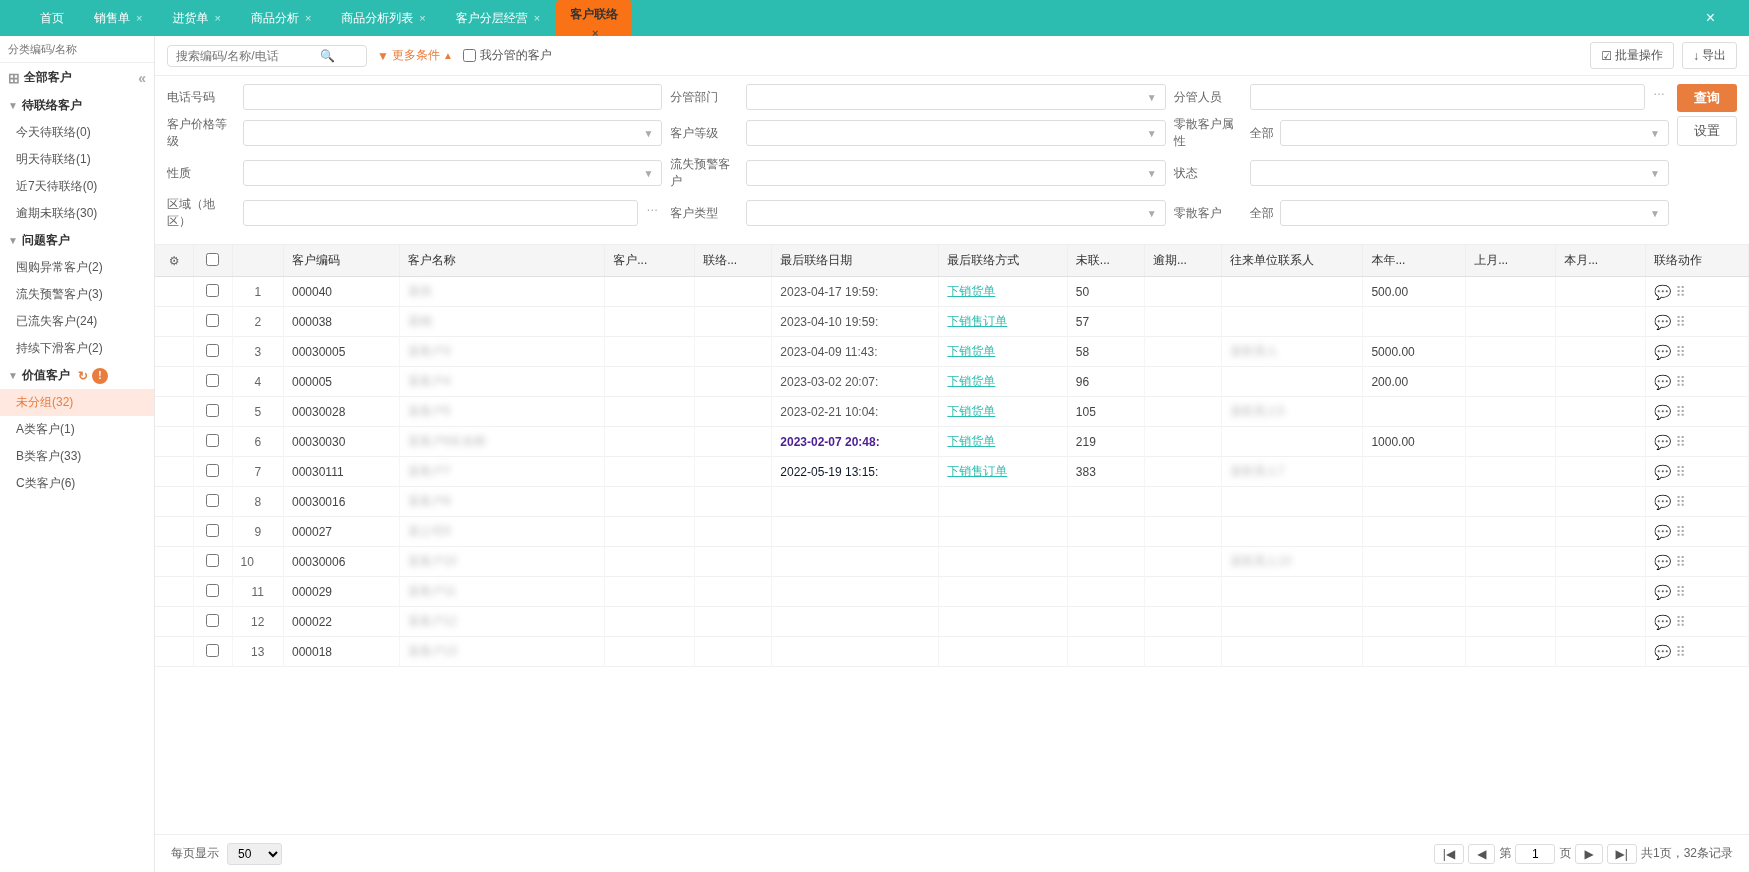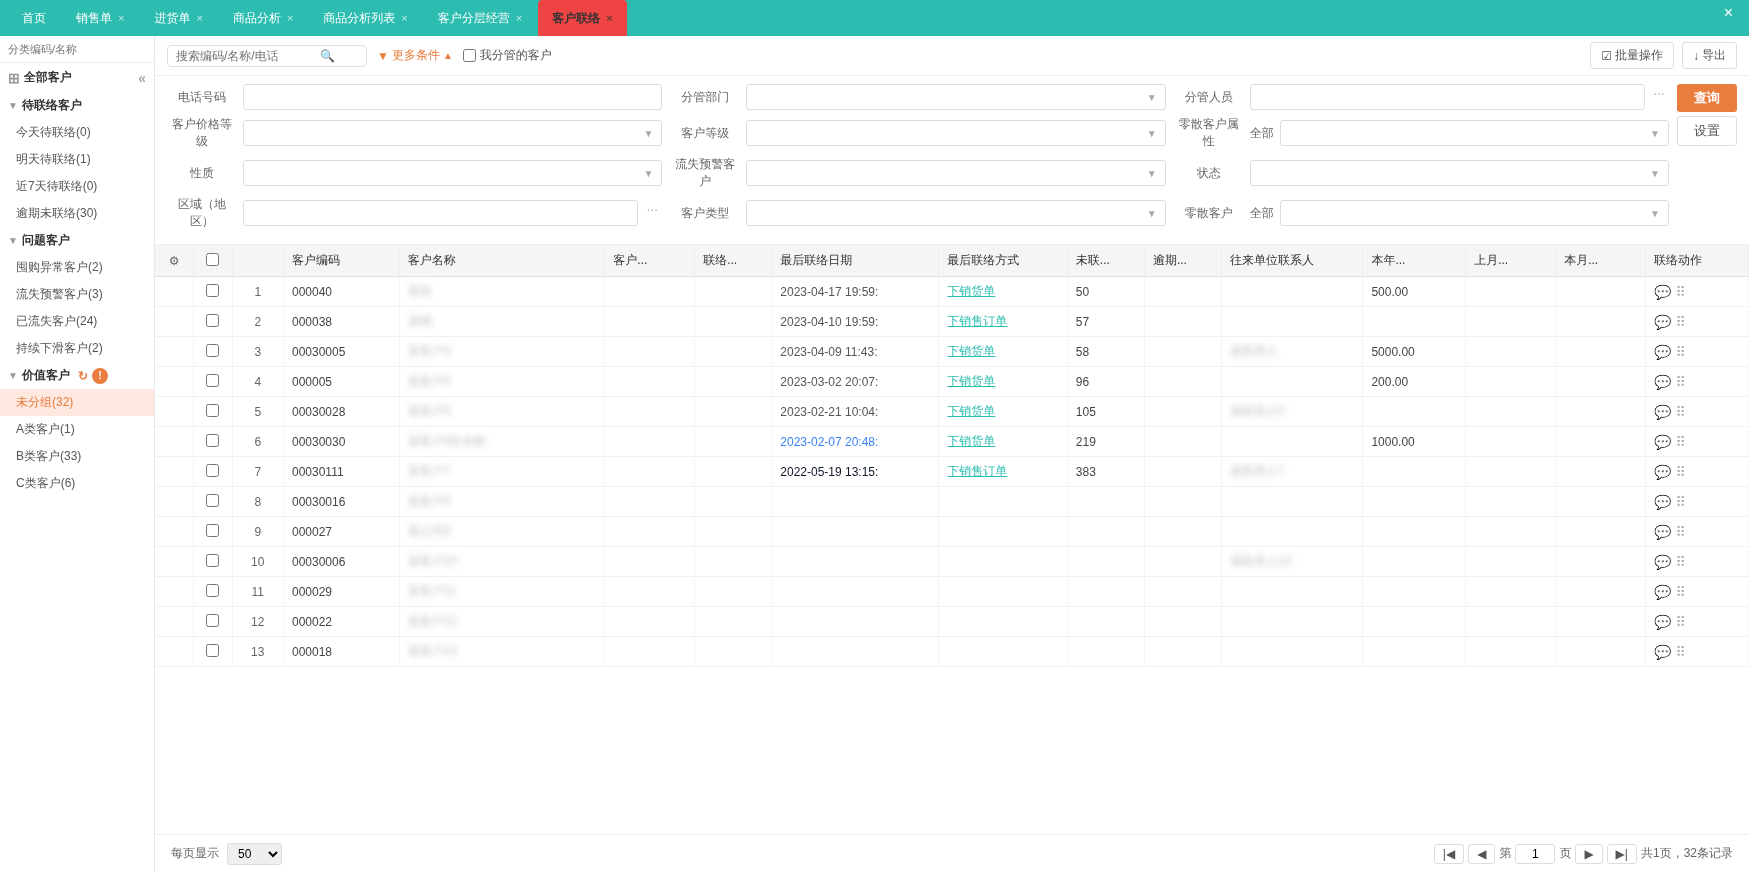--- a/index.html
+++ b/index.html
@@ -3,39 +3,41 @@
   <meta charset="utf-8">
   <style>
     * { box-sizing: border-box; margin: 0; padding: 0; font-family: 'Microsoft YaHei', Arial, sans-serif; font-size: 12px; }
     body { background: #f5f5f5; overflow: hidden; width: 1749px; height: 872px; }
 
     
     .top-nav {
       background: #2dbdb0;
       height: 36px;
       display: flex;
-      padding: 0 8px;
+      align-items: center;
+      padding: 0 26px;
       gap: 2px;
       color: white;
     }
     .nav-tab {
       padding: 6px 14px;
       cursor: pointer;
       border-radius: 4px 4px 0 0;
       color: white;
       font-size: 13px;
       display: flex;
       align-items: center;
       gap: 4px;
       height: 36px;
     }
     .nav-tab.active {
-      background: #ef4444;
+      background: #f97316;
       color: #333;
       font-weight: bold;
+      flex-direction: column;
     }
     .nav-tab .close-x {
       font-size: 11px;
       opacity: 0.7;
       margin-left: 2px;
     }
     .nav-close-all {
       margin-left: auto;
       color: white;
       font-size: 16px;
@@ -196,21 +198,21 @@
     }
     .filter-field {
       display: flex;
       align-items: center;
       gap: 6px;
       flex: 1;
     }
     .filter-label {
       color: #666;
       width: 70px;
-      text-align: center;
+      text-align: left;
       font-size: 12px;
       flex-shrink: 0;
     }
     .filter-input {
       border: 1px solid #ddd;
       border-radius: 3px;
       padding: 3px 8px;
       font-size: 12px;
       color: #333;
       flex: 1;
@@ -749,21 +751,21 @@
       </td>
             </tr>
             <tr>
               <td></td>
               <td style="text-align:center;"><input type="checkbox" style=""></td>
               <td style="text-align:center;color:#666;">6</td>
               <td>00030030</td>
               <td><span class="blurred">某客户6长名称</span></td>
               <td><span class="blurred"></span></td>
               <td></td>
-              <td style="color:#3b82f6;">2023-02-07 20:48:</td>
+              <td style="color:#4c1d95;font-weight:bold;">2023-02-07 20:48:</td>
               <td><span class="link-text">下销货单</span></td>
               <td>219</td>
               <td></td>
               <td><span class="blurred"></span></td>
               <td>1000.00</td>
               <td></td>
               <td></td>
               <td>
         <div class="action-icons">
           <span class="icon-action" title="联络">💬</span>
@@ -836,21 +838,21 @@
               <td>
         <div class="action-icons">
           <span class="icon-action" title="联络">💬</span>
           <span class="icon-action" title="更多">⠿</span>
         </div>
       </td>
             </tr>
             <tr>
               <td></td>
               <td style="text-align:center;"><input type="checkbox" style=""></td>
-              <td style="text-align:center;color:#666;">10</td>
+              <td style="text-align:left;color:#666;">10</td>
               <td>00030006</td>
               <td><span class="blurred">某客户10</span></td>
               <td><span class="blurred"></span></td>
               <td></td>
               <td style="color:#555;"></td>
               <td></td>
               <td></td>
               <td></td>
               <td><span class="blurred">某联系人10</span></td>
               <td></td>

